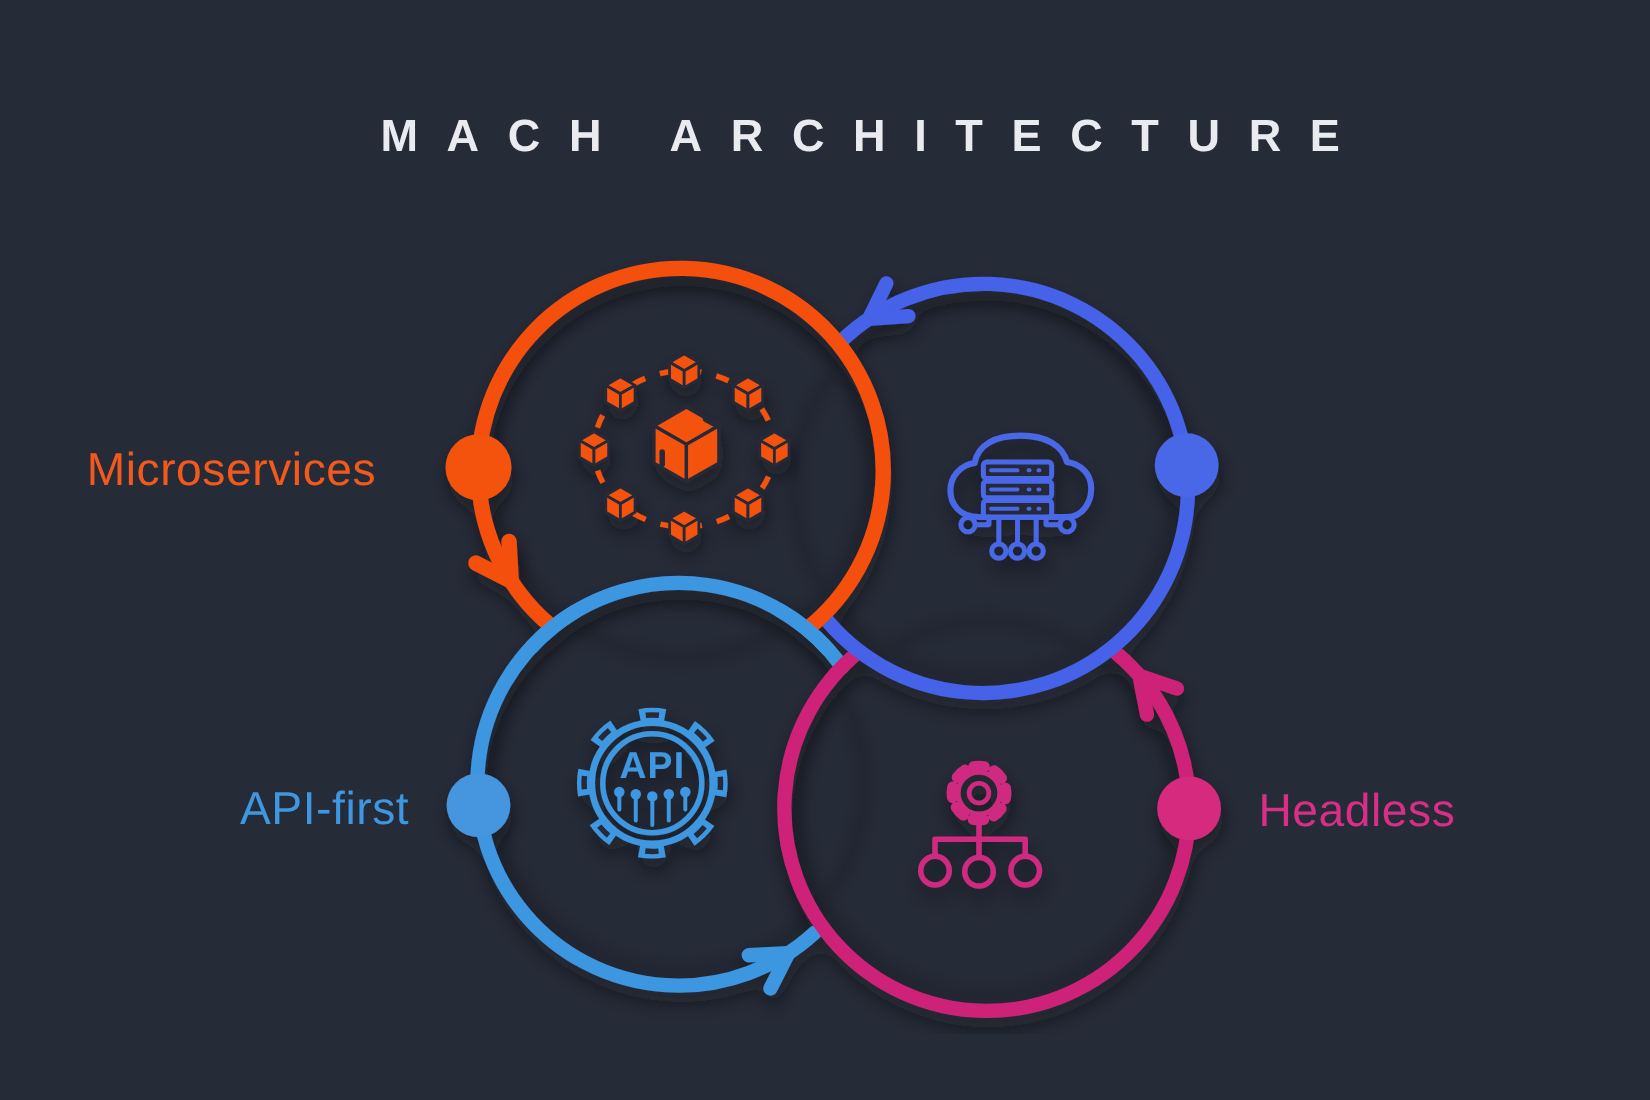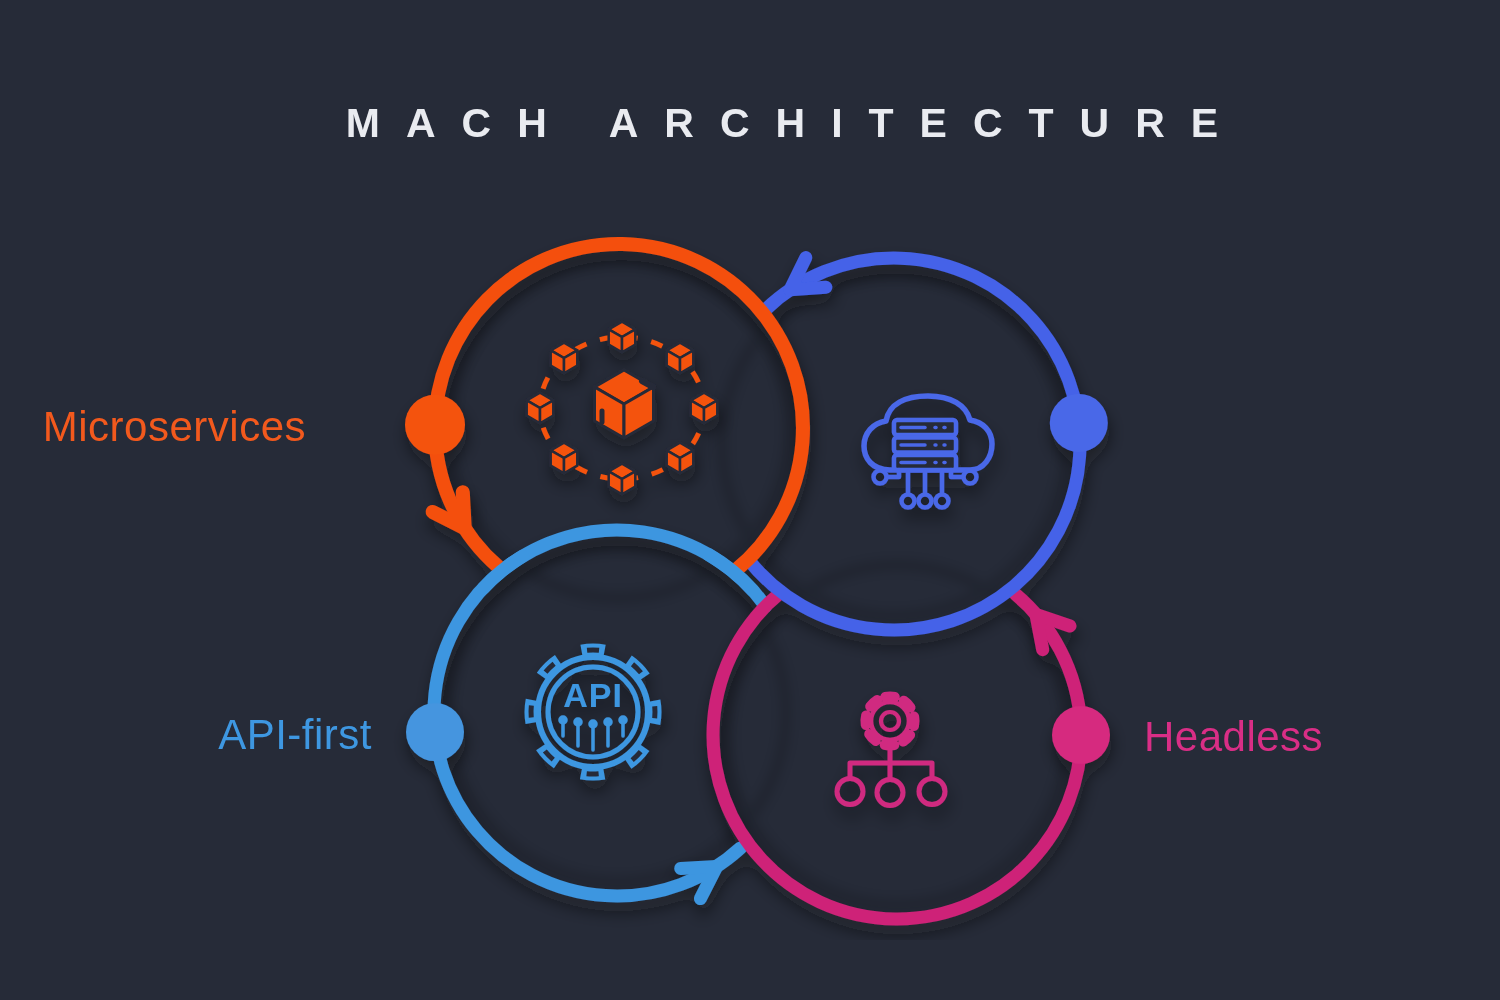--- a/index.html
+++ b/index.html
@@ -2,21 +2,21 @@
 <html><head>
 <meta charset="utf-8">
 <style>
   html,body{margin:0;padding:0;background:#262B38;}
   .stage{position:relative;width:1500px;height:940px;background:#262B38;overflow:hidden;
          font-family:"Liberation Sans", sans-serif;margin-left:32px;}
   .stage svg{position:absolute;left:0;top:0;}
   .title{position:absolute;left:0;right:0;top:100px;text-align:center;
          color:#E9EBF0;font-size:41px;font-weight:600;letter-spacing:26px;text-indent:26px;}
   .node-label{position:absolute;font-size:42px;font-weight:500;letter-spacing:.5px;white-space:nowrap;}
-  .lbl-microservices{right:1226px;top:403px;color:#F2591D;}
+  .lbl-microservices{right:1190px;top:403px;color:#F2591D;}
   .lbl-cloud{left:1112px;top:402px;color:#4E6CE3;}
   .lbl-api{right:1160px;top:711px;color:#3E97E1;}
   .lbl-headless{left:1112px;top:713px;color:#D92E86;}
 </style>
 </head>
 <body>
 
 <div class="stage">
 
 <svg width="1500" height="1000" viewBox="0 0 1500 1000">

